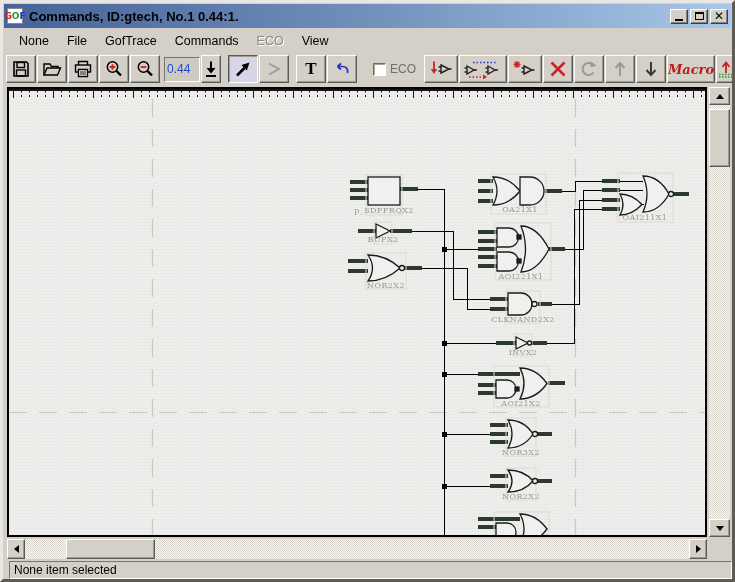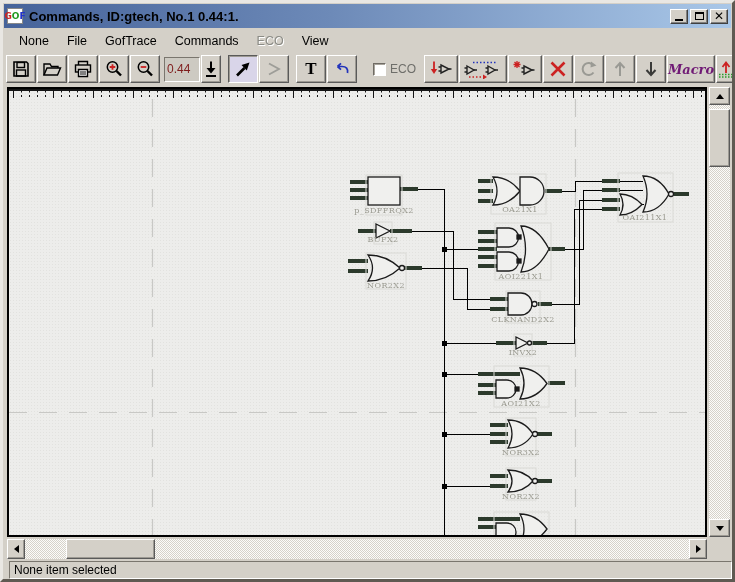--- a/index.html
+++ b/index.html
@@ -39,28 +39,28 @@
     border-color:#fff #5a5a5a #5a5a5a #fff;box-shadow:inset -1px -1px 0 #9d9a93;
     display:flex;align-items:center;justify-content:center;padding:0;margin-right:1px;}
   .tbtn.narrow{width:20px;}
   .tbtn.wide{width:48px;}
   .tbtn.med{width:34px;}
   .tbtn.active{border-color:#5a5a5a #fff #fff #5a5a5a;box-shadow:inset 1px 1px 0 #9d9a93;
     background:#d9d5e9;}
   .scale-box{flex:none;width:36px;height:25px;margin:0 1px 0 3px;background:#cdcac2;
     border:1px solid;border-color:#7a766e #fff #fff #7a766e;
     display:flex;align-items:center;}
-  .scale-box input{width:100%;border:0;background:transparent;color:#7f1d1d;
+  .scale-box input{width:100%;border:0;background:transparent;color:#1d4ed8;
     font:12px "Liberation Sans",sans-serif;padding:0 2px;outline:none;}
   .tb-gap{flex:none;width:6px;} .tb-gap-lg{flex:none;width:13px;}
   .checkbox{flex:none;width:13px;height:13px;background:#fff;border:1px solid;
     border-color:#6f6b64 #fff #fff #6f6b64;box-shadow:inset 1px 1px 0 #a8a49c;margin:0 4px 0 2px;}
   .eco-label{font-size:12px;color:#6e6e6a;margin-right:8px;}
   .ttool{font:bold 17px "Liberation Serif",serif;color:#000;}
-  .macro-text{font:italic bold 13px "DejaVu Serif",serif;color:#701a75;}
+  .macro-text{font:italic bold 13px "DejaVu Serif",serif;color:#b91c1c;}
 
   
   .canvas-frame{position:absolute;left:4px;top:84px;width:700px;height:450px;
     border:2px solid #000;background-color:#ededeb;
     background-image:radial-gradient(#e2e2df 0.5px,transparent 0.6px);
     background-size:3px 3px;overflow:hidden;}
   .canvas-frame svg{display:block;}
 
   
   .checker{background-image:conic-gradient(#fcfcfa 25%,#d6d2ca 0 50%,#fcfcfa 0 75%,#d6d2ca 0);

